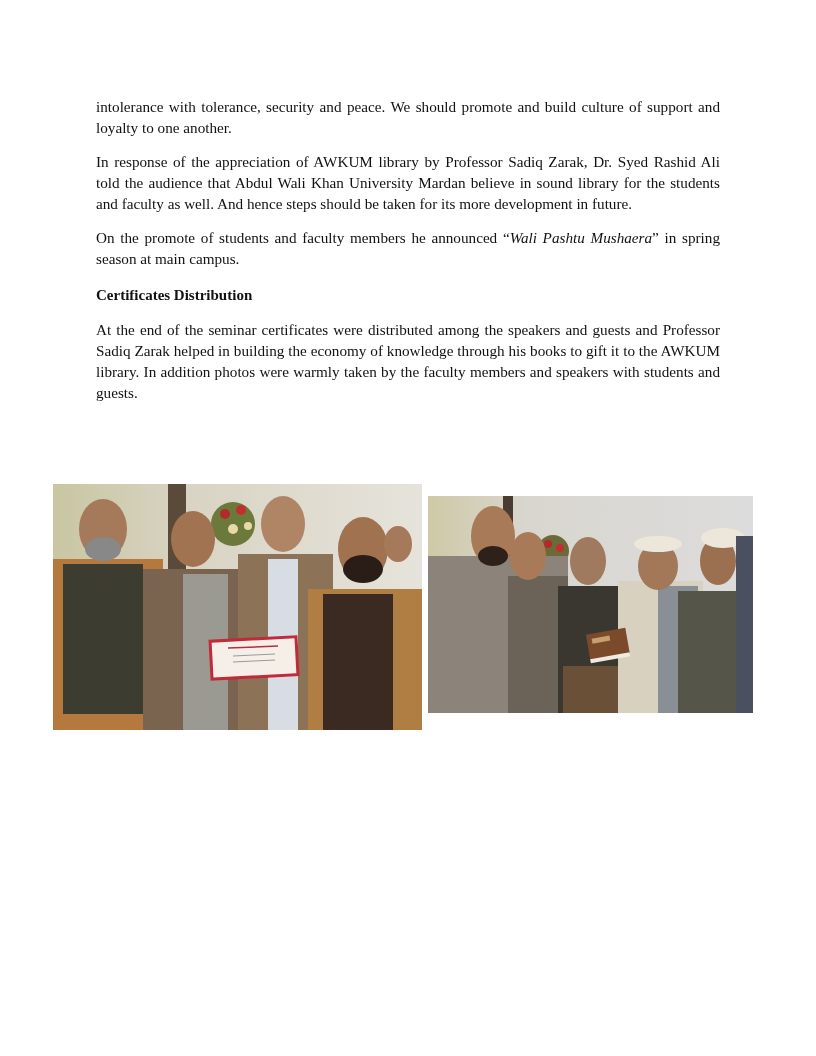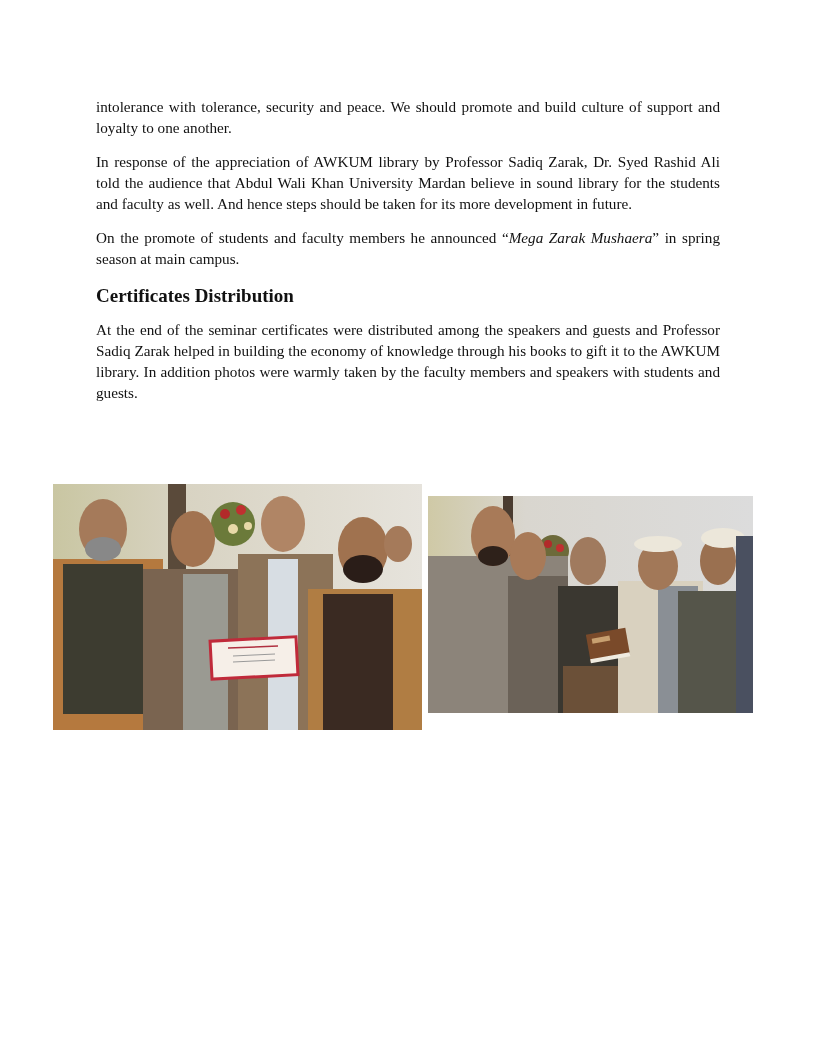--- a/index.html
+++ b/index.html
@@ -4,36 +4,36 @@
 <style>
   html, body { margin: 0; padding: 0; background: #ffffff; }
   body { width: 816px; height: 1056px; position: relative; overflow: hidden; }
   .page { position: absolute; left: 0; top: 0; width: 816px; height: 1056px; background: #fff; }
   .text-block {
     position: absolute; left: 96px; top: 96px; width: 624px;
     font-family: "Liberation Serif", serif; font-size: 15.2px; line-height: 21px;
     color: #111; text-align: justify;
   }
   .text-block p { margin: 0 0 13px 0; }
-  .text-block h3 { margin: 16px 0 13px 0; font-size: 19px; font-weight: bold; line-height: 21px; }
+  .text-block h3 { margin: 16px 0 13px 0; font-size: 15px; font-weight: bold; line-height: 21px; }
   .text-block em { font-style: italic; }
 
   .photo { position: absolute; overflow: hidden; }
   #photo1 { left: 53px; top: 484px; width: 369px; height: 246px; }
   #photo2 { left: 428px; top: 496px; width: 325px; height: 217px; }
   .photo svg { display: block; width: 100%; height: 100%; }
 </style>
 </head>
 <body>
 
 <div class="page">
   <div class="text-block">
     <p>intolerance with tolerance, security and peace. We should promote and build culture of support and loyalty to one another.</p>
     <p>In response of the appreciation of AWKUM library by Professor Sadiq Zarak, Dr. Syed Rashid Ali told the audience that Abdul Wali Khan University Mardan believe in sound library for the students and faculty as well. And hence steps should be taken for its more development in future.</p>
-    <p><span>On the promote of students and faculty members he announced “</span><em>Mega Zarak Mushaera</em><span>” in spring season at main campus.</span></p>
+    <p><span>On the promote of students and faculty members he announced “</span><em>Wali Pashtu Mushaera</em><span>” in spring season at main campus.</span></p>
     <h3>Certificates Distribution</h3>
     <p>At the end of the seminar certificates were distributed among the speakers and guests and Professor Sadiq Zarak helped in building the economy of knowledge through his books to gift it to the AWKUM library. In addition photos were warmly taken by the faculty members and speakers with students and guests.</p>
   </div>
 
   <div class="photo" id="photo1" title="Men in traditional attire and jackets presenting a certificate with a red border">
     <svg viewBox="0 0 369 246" preserveAspectRatio="none">
       <defs>
         <linearGradient id="bg1" x1="0" y1="0" x2="1" y2="0">
           <stop offset="0" stop-color="#c9c6a2"></stop>
           <stop offset="0.35" stop-color="#d8d3c2"></stop>

